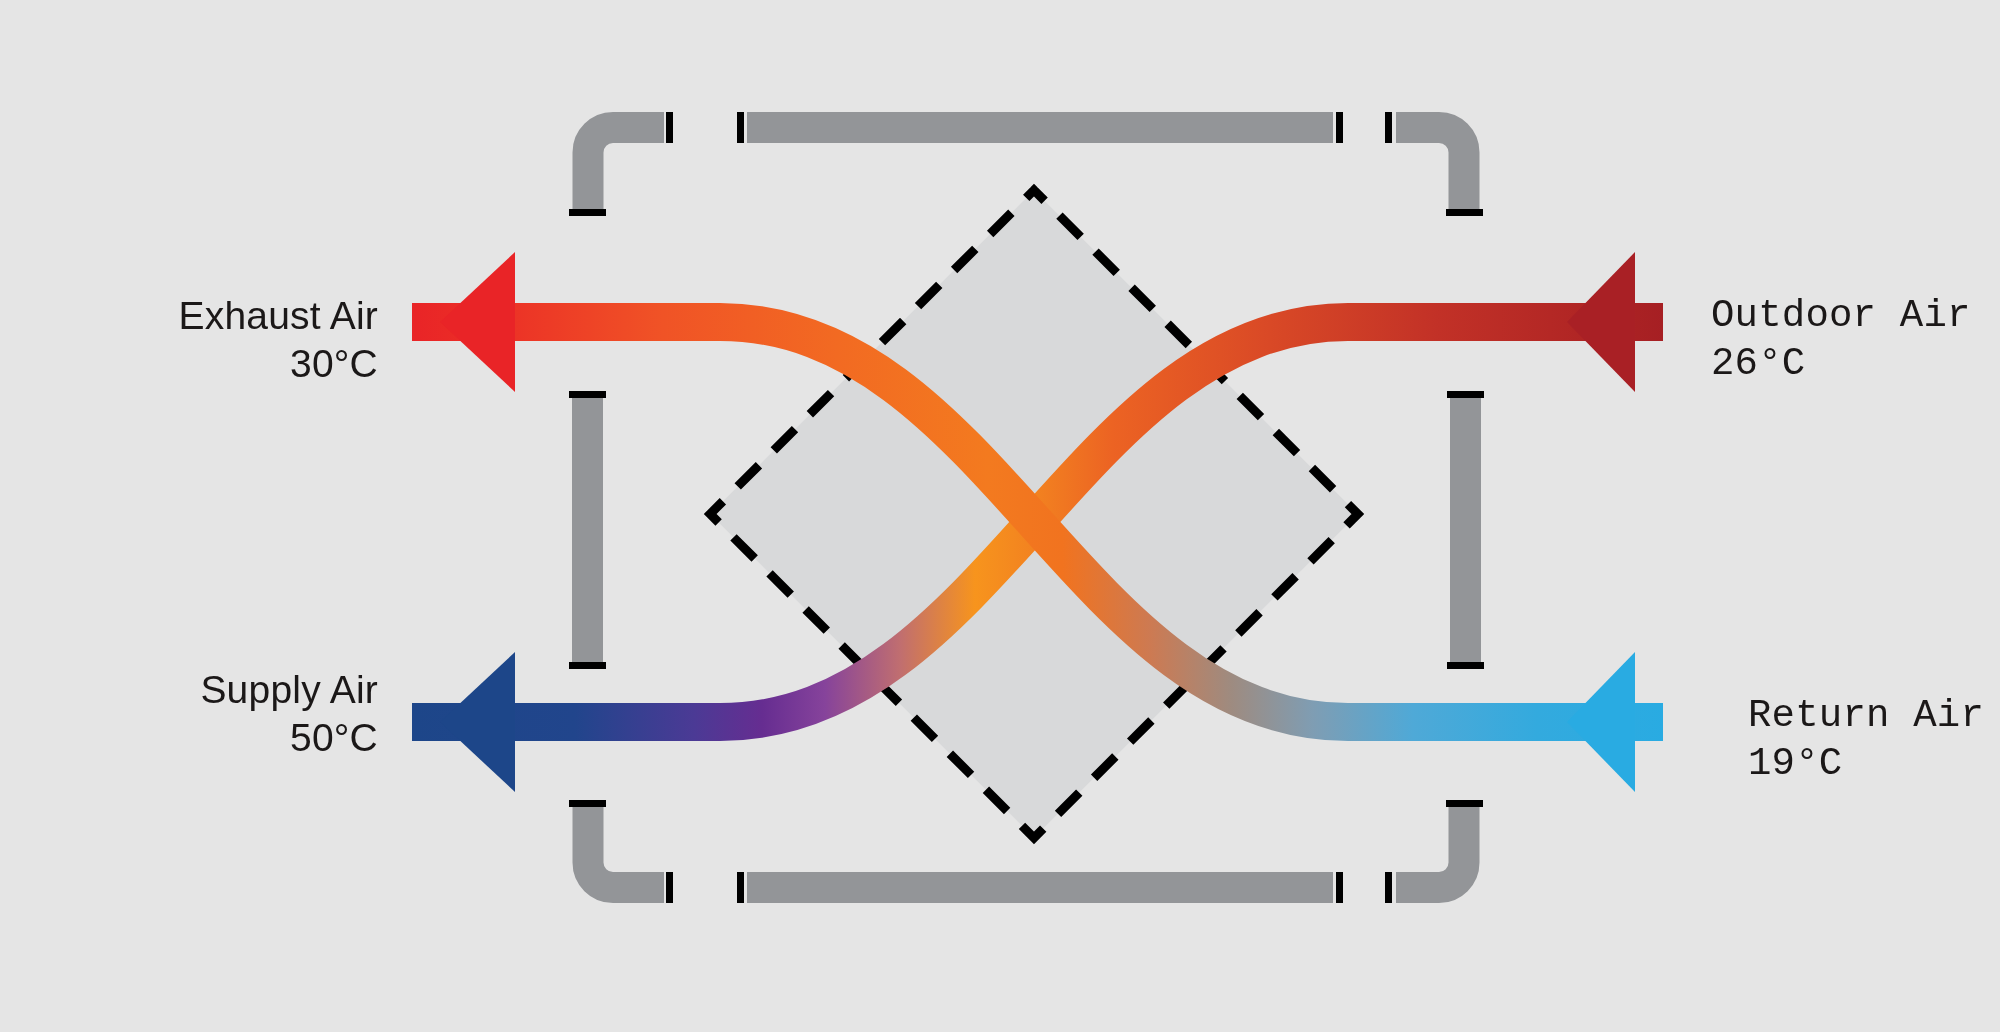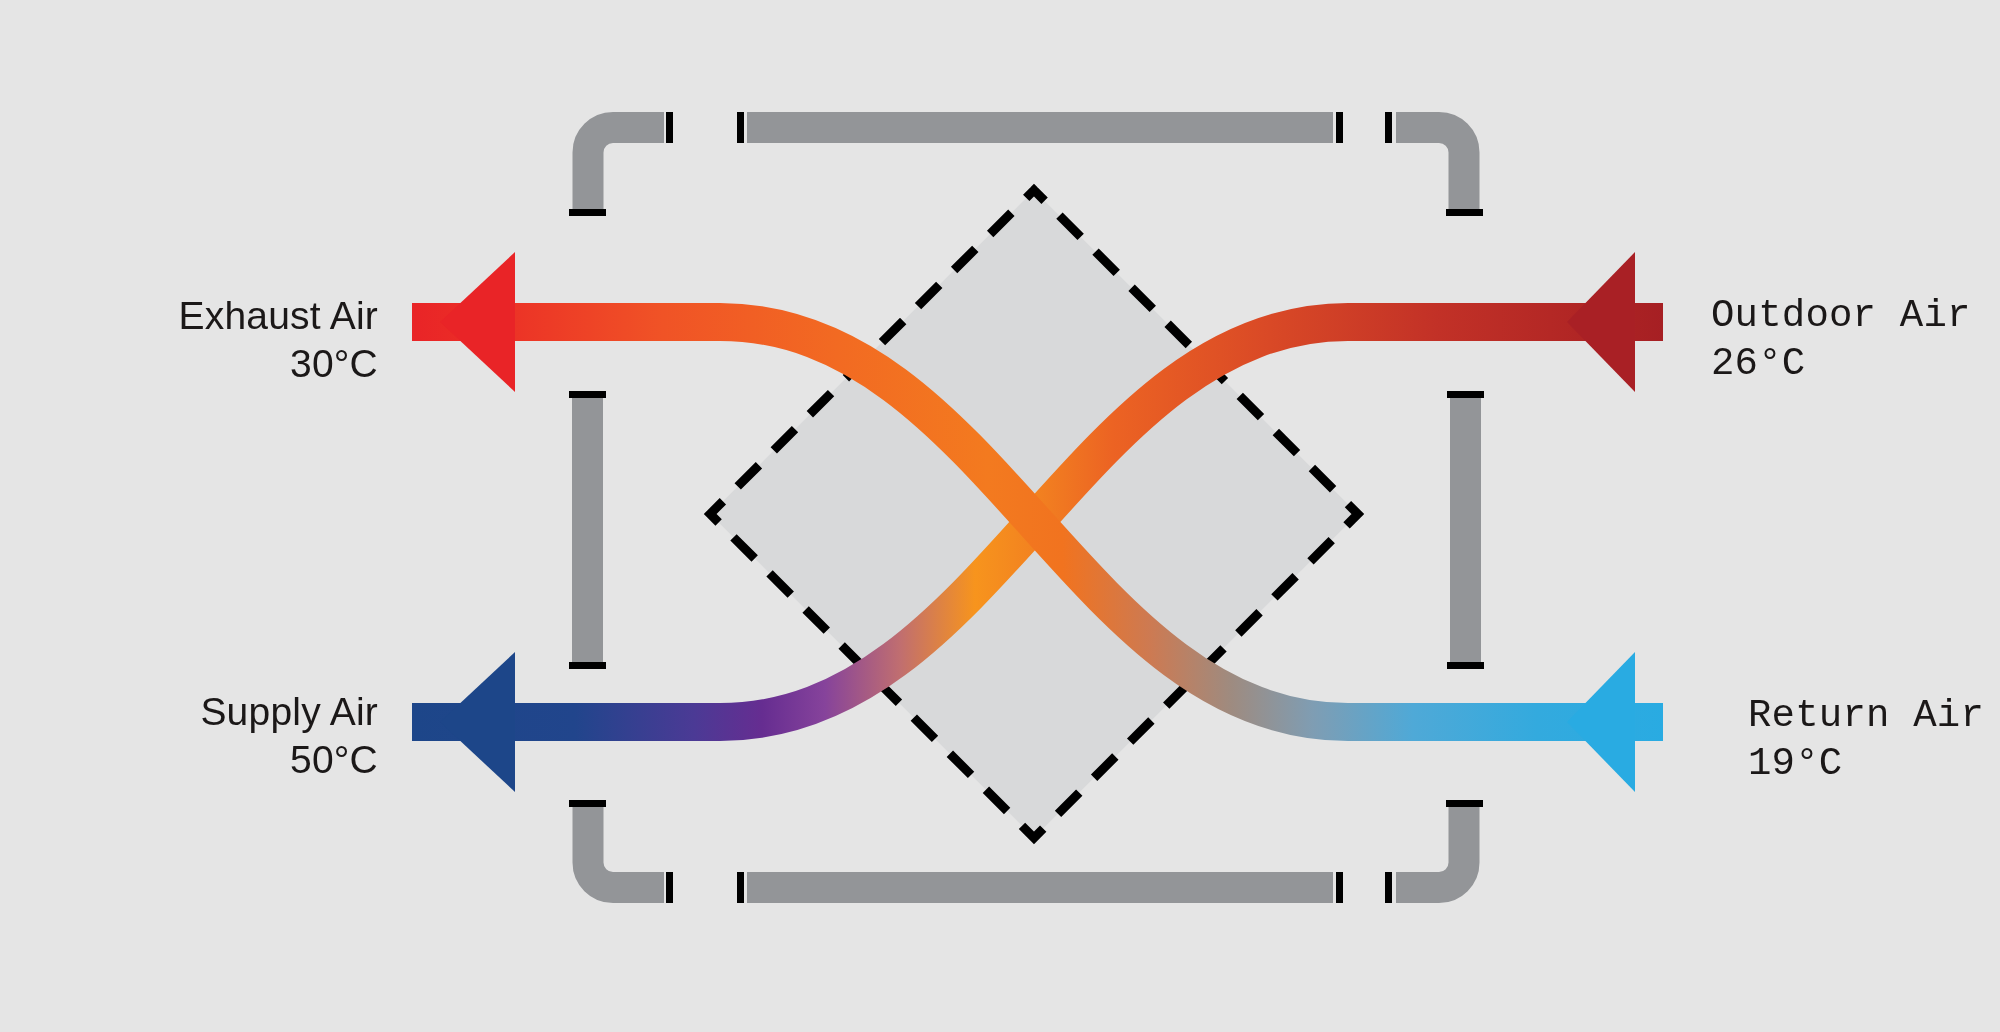--- a/index.html
+++ b/index.html
@@ -108,21 +108,21 @@
   <div class="stream-label align-right" style="right:1622px; top:292px;">
     <div>Exhaust Air</div>
     <div>30°C</div>
   </div>
 
   <div class="stream-label align-left" style="left:1711px; top:292px;">
     <div>Outdoor Air</div>
     <div>26°C</div>
   </div>
 
-  <div class="stream-label align-right" style="right:1622px; top:688px;">
+  <div class="stream-label align-right" style="right:1622px; top:666px;">
     <div>Supply Air</div>
     <div>50°C</div>
   </div>
 
   <div class="stream-label align-left" style="left:1748px; top:692px;">
     <div>Return Air</div>
     <div>19°C</div>
   </div>
 
 </div>

